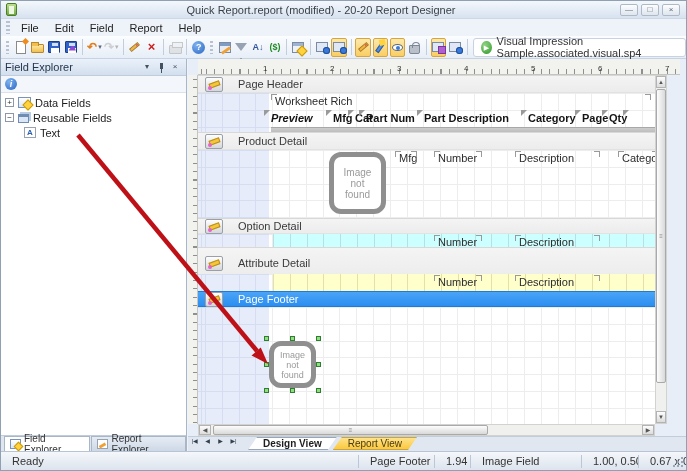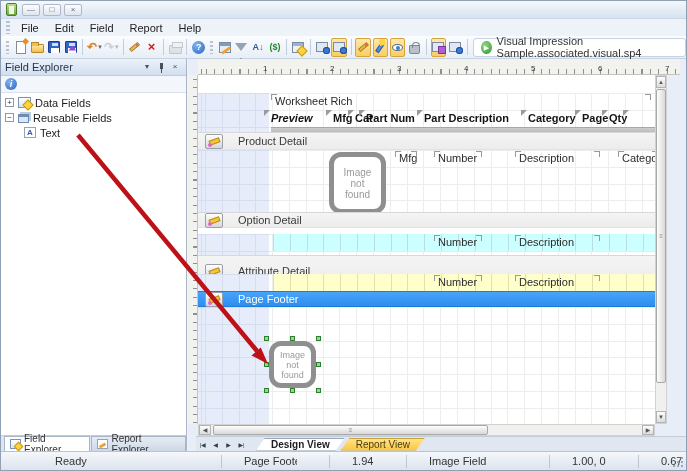--- a/index.html
+++ b/index.html
@@ -148,29 +148,29 @@
   .vsb{position:absolute;right:19px;top:16px;width:12px;bottom:27px;background:#f0f0ee;border:1px solid #d2d2cf;}
   .sb-btn{position:absolute;left:0;right:0;height:12px;background:linear-gradient(#fdfdfd,#dcdcdc);border:1px solid #b3b3b3;font-size:6px;line-height:10px;text-align:center;color:#555;}
   .vsb .up{top:0;} .vsb .down{bottom:0;}
   .vsb-thumb{position:absolute;left:0;right:0;top:13px;bottom:40px;background:linear-gradient(to right,#fdfdfd,#d9d9d9);border:1px solid #a9a9a9;border-radius:2px;font-size:6px;color:#888;display:flex;align-items:center;justify-content:center;}
   .hsb{position:absolute;left:10px;right:31px;bottom:15px;height:12px;background:#f0f0ee;border:1px solid #d2d2cf;}
   .hsb .sb-btn{height:auto;top:0;bottom:0;width:12px;line-height:9px;}
   .hsb .left{left:0;right:auto;} .hsb .right{right:0;left:auto;}
   .hsb-thumb{position:absolute;top:0;bottom:0;left:14px;width:275px;background:linear-gradient(#fdfdfd,#d9d9d9);border:1px solid #a9a9a9;border-radius:2px;font-size:6px;color:#888;display:flex;align-items:center;justify-content:center;}
 
   
-  .view-tabs{position:absolute;left:8px;right:0;bottom:0;height:15px;background:#e0e7f1;border-top:1px solid #c2cddc;display:flex;align-items:center;}
+  .view-tabs{position:absolute;left:0;right:0;bottom:0;height:15px;background:#e0e7f1;border-top:1px solid #c2cddc;display:flex;align-items:flex-start;}
   .nav-btn{width:13px;font-size:6px;color:#33404e;display:flex;align-items:center;justify-content:center;}
   .vtab{display:flex;align-items:center;padding:0 14px;font-size:10px;margin-left:-4px;clip-path:polygon(9px 0,100% 0,calc(100% - 9px) 100%,0 100%);}
   .vtab.design{background:#fff;font-weight:bold;color:#1d1d1d;border:1px solid #98a6b8;}
   .vtab.report{background:linear-gradient(#ffe28a,#fbc93e);color:#4a3c10;border:1px solid #caa53e;}
 
   
   .statusbar{position:absolute;left:0;right:0;bottom:0;height:19px;background:linear-gradient(#f4f7fb,#dde4ee);border-top:1px solid #b8c4d4;display:flex;align-items:center;font-size:11px;color:#333;}
-  .sb-cell{padding:0 22px;height:13px;line-height:13px;white-space:nowrap;overflow:hidden;margin-left:32px;}
+  .sb-cell{padding:0 11px;height:13px;line-height:13px;white-space:nowrap;overflow:hidden;}
   .sb-ready{flex:1;}
   .sb-div{border-left:1px solid #bcc7d6;}
   .sb-band{width:76px;} .sb-off{width:36px;} .sb-field{width:111px;} .sb-pos{width:57px;} .sb-size{width:48px;}
   .resize-grip{position:absolute;right:2px;bottom:2px;width:11px;height:11px;}
   .resize-grip::after{content:"";position:absolute;right:1px;bottom:1px;width:2px;height:2px;background:#9aa7b8;
     box-shadow:-4px 0 0 #9aa7b8,0 -4px 0 #9aa7b8,-8px 0 0 #9aa7b8,-4px -4px 0 #9aa7b8,0 -8px 0 #9aa7b8;}
 
   .arrow-overlay{position:absolute;left:0;top:0;width:687px;height:471px;pointer-events:none;z-index:60;}
 
   
@@ -178,20 +178,21 @@
   .cx5{left:330px;} .cx6{left:384px;} .cx7{left:411px;} .cx8{left:432px;padding-left:36px;}
   .fx-mfg{left:197px;width:22px;} .fx-num{left:236px;width:48px;} .fx-desc{left:317px;width:85px;} .fx-cat{left:420px;width:40px;}
 </style>
 </head>
 <body>
 
 <div class="window">
 
   <div class="titlebar">
     <div class="app-icon"></div>
+    <div class="title-text">Quick Report.report (modified) - 20-20 Report Designer</div>
     <div class="winbtns">
       <div class="winbtn">—</div>
       <div class="winbtn">□</div>
       <div class="winbtn">×</div>
     </div>
   </div>
 
   <div class="menubar">
     <div class="grip"></div>
     <div class="menu-item">File</div>
@@ -339,20 +340,24 @@
         <span class="ruler-num" style="left:199px">3</span>
         <span class="ruler-num" style="left:266px">4</span>
         <span class="ruler-num" style="left:333px">5</span>
         <span class="ruler-num" style="left:400px">6</span>
         <span class="ruler-num" style="left:467px">7</span>
       </div>
       <div class="v-ruler"></div>
 
       <div class="content">
 
+        <div class="band-hdr" style="top:0;height:18px">
+          <div class="band-icon"></div>
+          <div class="band-label">Page Header</div>
+        </div>
         <div class="grid-row" style="top:18px;height:17px">
           <div class="bluecells"></div>
           <div class="field" style="left:73px;top:1px;width:380px">Worksheet Rich</div>
         </div>
         <div class="grid-row" style="top:35px;height:17px">
           <div class="bluecells"></div>
           <span class="colh cx0">Preview</span>
           <span class="colh cx1">Mfg</span>
           <span class="colh cx2">Cat</span>
           <span class="colh cx3">Part Num</span>
@@ -375,35 +380,35 @@
           <div class="bluecells"></div>
           <div class="field fx-mfg" style="top:1px">Mfg</div>
           <div class="field fx-num" style="top:1px">Number</div>
           <div class="field fx-desc" style="top:1px">Description</div>
           <div class="field fx-cat" style="top:1px">Category</div>
           <div class="imgph" style="left:131px;top:2px;width:57px;height:62px">
             <div class="ph-text">Image not found</div>
           </div>
         </div>
 
-        <div class="band-hdr" style="top:137px;height:16px">
+        <div class="band-hdr" style="top:143px;height:16px">
           <div class="band-icon"></div>
           <div class="band-label">Option Detail</div>
         </div>
         <div class="grid-row" style="top:159px;height:17px">
           <div class="bluecells"></div>
           <div class="tint cyan"></div>
           <div class="field fx-num" style="top:1px">Number</div>
           <div class="field fx-desc" style="top:1px">Description</div>
         </div>
         <div class="grid-row" style="top:176px;height:6px">
           <div class="bluecells"></div>
         </div>
 
-        <div class="band-hdr" style="top:180px;height:32px">
+        <div class="band-hdr" style="top:172px;height:32px">
           <div class="band-icon"></div>
           <div class="band-label">Attribute Detail</div>
         </div>
         <div class="grid-row" style="top:199px;height:17px">
           <div class="bluecells"></div>
           <div class="tint yellow"></div>
           <div class="field fx-num" style="top:1px">Number</div>
           <div class="field fx-desc" style="top:1px">Description</div>
         </div>
 

